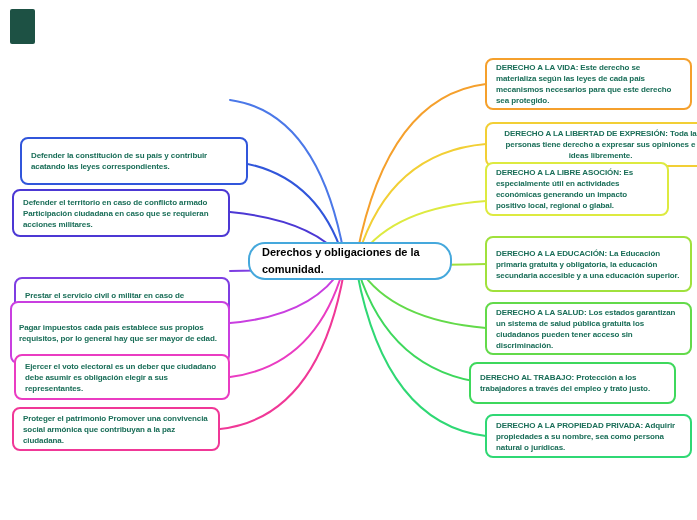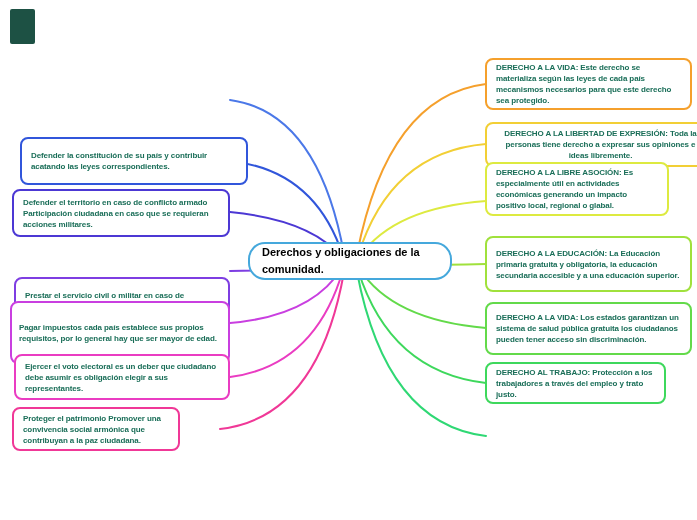--- a/index.html
+++ b/index.html
@@ -80,40 +80,43 @@
   </div>
   <div class="node" style="left: 14px; top: 247px; width: 216px; height: 48px; border-color: rgb(126, 62, 226); margin-top: 30px;">
     <span class="node-text">Prestar el servicio civil o militar en caso de catástrofe natural o situación de conmoción social.</span>
   </div>
   <div class="node" style="left: 10px; top: 301px; width: 220px; height: 63px; border-color: rgb(201, 63, 224); padding-left: 7px;">
     <span class="node-text">Pagar impuestos cada país establece sus propios requisitos, por lo general hay que ser mayor de edad.</span>
   </div>
   <div class="node" style="left: 14px; top: 354px; width: 216px; height: 46px; border-color: rgb(234, 60, 194); align-items: center;">
     <span class="node-text">Ejercer el voto electoral es un deber que ciudadano debe asumir es obligación elegir a sus representantes.</span>
   </div>
-  <div class="node" style="left: 12px; top: 407px; width: 168px; height: 44px; border-color: rgb(240, 56, 151);">
+  <div class="node" style="left: 12px; top: 407px; width: 208px; height: 44px; border-color: rgb(240, 56, 151);">
     <span class="node-text">Proteger el patrimonio Promover una convivencia social armónica que contribuyan a la paz ciudadana.</span>
   </div>
 
   <div class="node" style="left: 485px; top: 58px; width: 207px; height: 52px; border-color: rgb(245, 160, 44);">
     <span class="node-text">DERECHO A LA VIDA: Este derecho se materializa según las leyes de cada país mecanismos necesarios para que este derecho sea protegido.</span>
   </div>
   <div class="node" style="left: 485px; top: 122px; width: 231px; height: 45px; border-color: rgb(242, 207, 53); text-align: center;">
     <span class="node-text">DERECHO A LA LIBERTAD DE EXPRESIÓN: Toda la personas tiene derecho a expresar sus opiniones e ideas libremente.</span>
   </div>
   <div class="node" style="left: 485px; top: 162px; width: 184px; height: 54px; border-color: rgb(221, 234, 64);">
     <span class="node-text">DERECHO A LA LIBRE ASOCIÓN: Es especialmente útil en actividades económicas generando un impacto positivo local, regional o glabal.</span>
   </div>
   <div class="node" style="left: 485px; top: 236px; width: 207px; height: 56px; border-color: rgb(160, 225, 60);">
     <span class="node-text">DERECHO A LA EDUCACIÓN: La Educación primaria gratuita y obligatoria, la educación secundaria accesible y a una educación superior.</span>
   </div>
   <div class="node" style="left: 485px; top: 302px; width: 207px; height: 53px; border-color: rgb(99, 218, 74);">
-    <span class="node-text">DERECHO A LA VIDA: Los estados garantizan un sistema de salud pública gratuita los ciudadanos pueden tener acceso sin discriminación.</span>
+    <span class="node-text">DERECHO A LA SALUD: Los estados garantizan un sistema de salud pública gratuita los ciudadanos pueden tener acceso sin discriminación.</span>
   </div>
-  <div class="node" style="left: 485px; top: 362px; width: 181px; height: 42px; border-color: rgb(62, 216, 92); justify-content: flex-end;">
+  <div class="node" style="left: 469px; top: 362px; width: 207px; height: 42px; border-color: rgb(62, 216, 92); justify-content: flex-end;">
     <span class="node-text">DERECHO AL TRABAJO: Protección  a los trabajadores a través del empleo y trato justo.</span>
+  </div>
+  <div class="node" style="left: 485px; top: 414px; width: 207px; height: 44px; border-color: rgb(47, 216, 116);">
+    <span class="node-text">DERECHO A LA PROPIEDAD PRIVADA: Adquirir propiedades a su nombre, sea como persona natural o jurídicas.</span>
   </div>
 
   <div class="node central" style="left: 248px; top: 242px; width: 204px; height: 38px; padding: 4px 12px; border-color: rgb(69, 168, 220);">
     <span class="node-text">Derechos y obligaciones de la comunidad.</span>
   </div>
 
 </div>
 
 </body></html>

